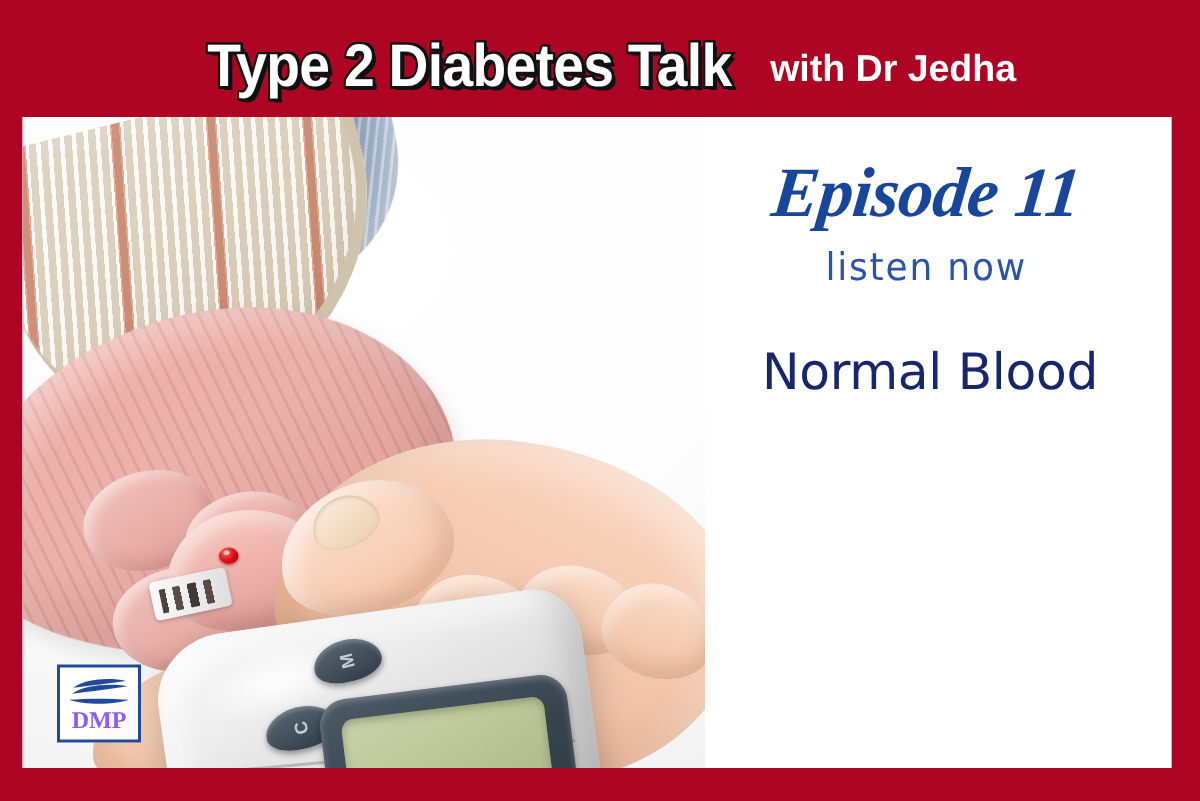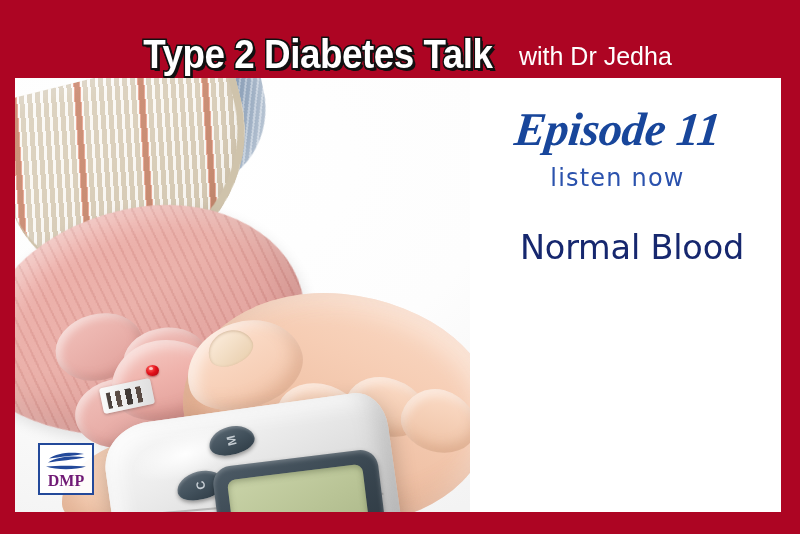--- a/index.html
+++ b/index.html
@@ -12,21 +12,21 @@
   
   #banner{
     position:relative;
     width:800px;height:534px;
     background:#ad0523;
     overflow:hidden;
   }
 
   
   #header{
-    position:absolute;left:0;top:16px;width:800px;height:78px;
+    position:absolute;left:0;top:6px;width:800px;height:78px;
     display:flex;align-items:center;justify-content:center;
     gap:11px;
     white-space:nowrap;
   }
   #show-title{
     font-family:"Liberation Sans", sans-serif;
     font-size:40px;
     font-weight:bold;
     color:#ffffff;
     letter-spacing:-0.5px;
@@ -38,21 +38,21 @@
        2px 2px 0 #111,
       -1px -1px 0 #111,
        2px -1px 0 #111,
       -1px  2px 0 #111,
        3px 3px 0 #111;
     margin-top:-2px;
   }
   #host-name{
     font-family:"Liberation Sans", sans-serif;
     font-size:25px;
-    font-weight:normal;
+    font-weight:bold;
     color:#ffffff;
     letter-spacing:0px;
     margin-top:3px;
   }
 
   
   #card{
     position:absolute;
     left:15px;top:78px;
     width:766px;height:434px;
@@ -317,21 +317,21 @@
     position:absolute;left:0;top:86px;width:295px;
     text-align:center;
     font-family:"DejaVu Sans", sans-serif;
     font-weight:normal;
     font-size:24px;
     color:#2b52ad;
     letter-spacing:1.2px;
     transform:scaleY(1.06);
   }
   #episode-title{
-    position:absolute;left:12px;top:148px;width:300px;
+    position:absolute;left:0;top:148px;width:300px;
     text-align:center;
     font-family:"DejaVu Sans", sans-serif;
     font-weight:normal;
     font-size:33.5px;
     line-height:1.29;
     color:#152濃;
     color:#16276e;
     letter-spacing:-0.2px;
   }
   #episode-title .ln{display:block;white-space:nowrap;}
@@ -345,21 +345,21 @@
     box-sizing:border-box;
     display:flex;flex-direction:column;
     align-items:center;justify-content:flex-start;
     padding-top:5px;
   }
   #dmp-mark{display:block;width:44px;height:22px;}
   #dmp-text{
     font-family:"Liberation Serif", serif;
     font-weight:bold;
     font-size:16px;
-    color:#701a75;
+    color:#8b5cf6;
     letter-spacing:0px;
     line-height:1;
     margin-top:1px;
   }
 </style>
 </head>
 <body>
 
 <div id="banner">
 

